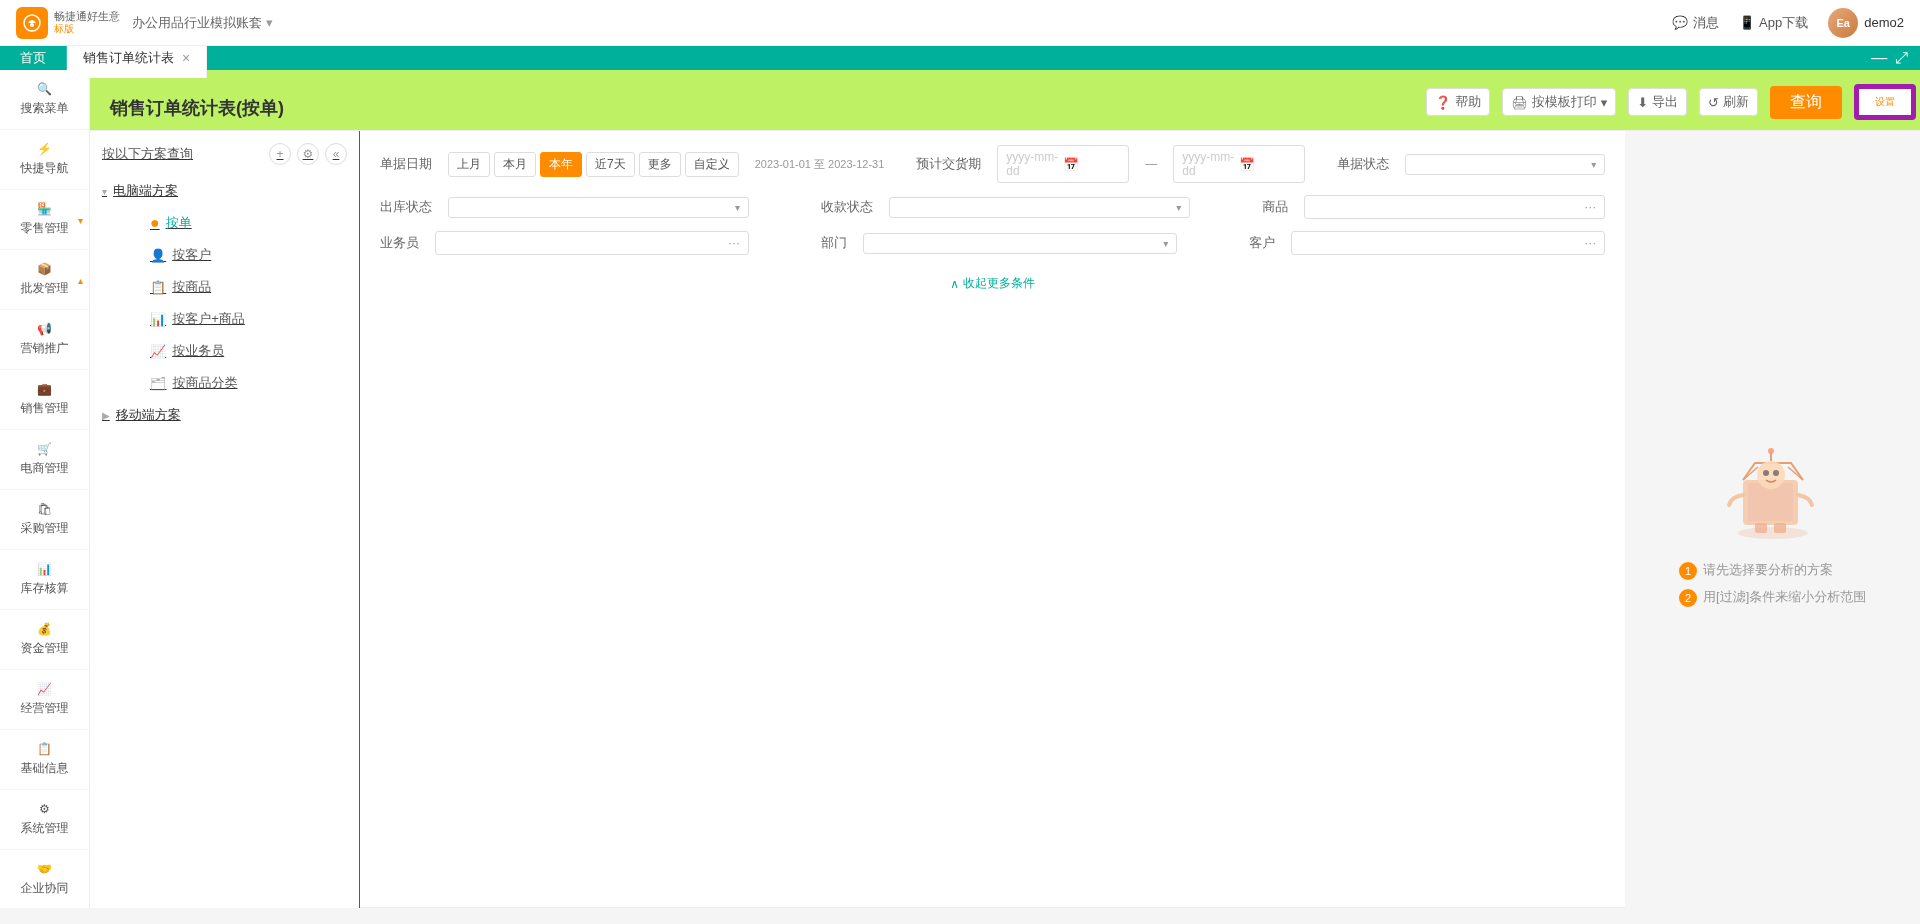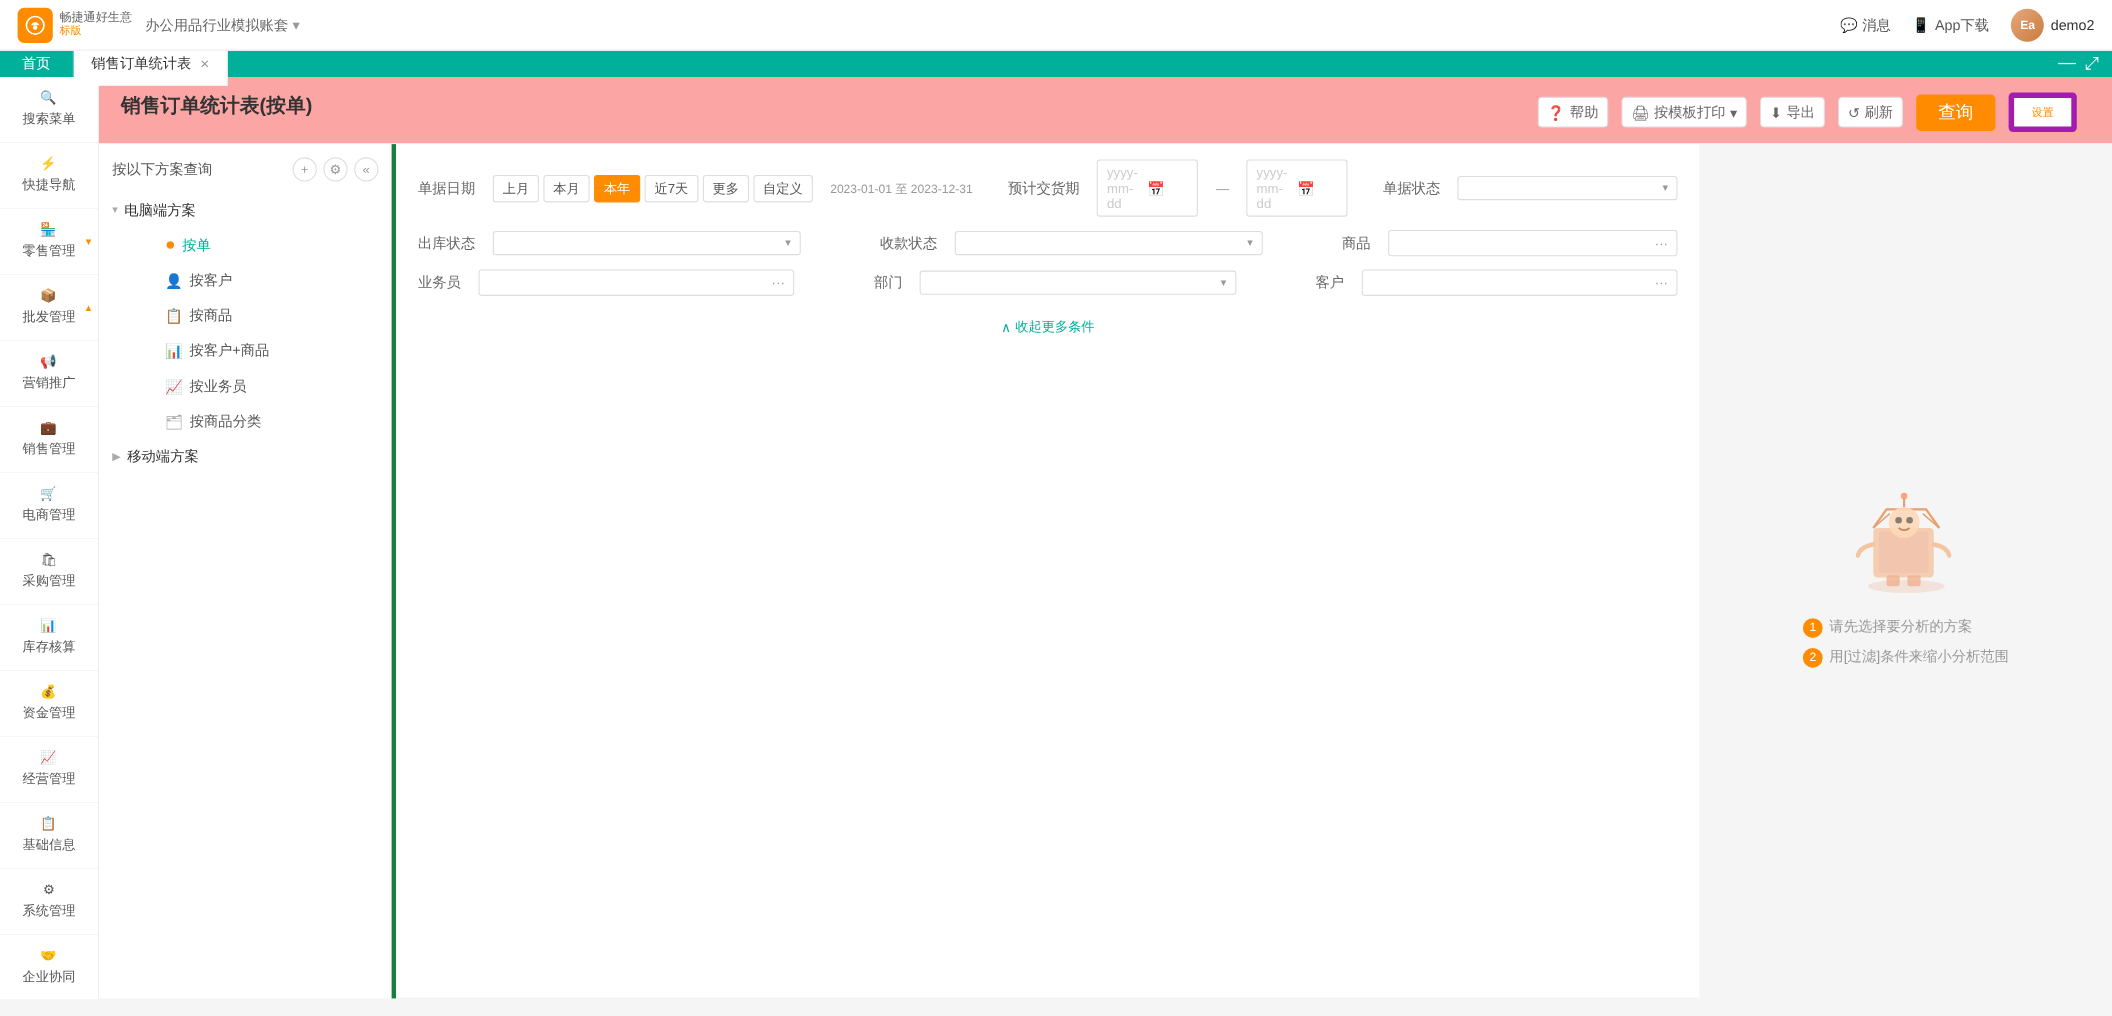--- a/index.html
+++ b/index.html
@@ -96,25 +96,25 @@
     
     .content-area {
       flex: 1;
       display: flex;
       flex-direction: column;
       overflow: hidden;
     }
 
     
     .page-header {
-      padding: 14px 32px 10px 20px;
-      background: #fca5a5;
+      padding: 14px 4px 10px 20px;
+      background: #bef264;
       border-bottom: 1px solid #eee;
       display: flex;
-      align-items: flex-start;
+      align-items: flex-end;
       justify-content: space-between;
     }
     .page-title { font-size: 18px; font-weight: bold; color: #333; }
     .page-actions { display: flex; align-items: center; gap: 12px; }
     .action-btn {
       display: flex; align-items: center; gap: 4px;
       font-size: 13px; color: #666; cursor: pointer; padding: 4px 8px;
       border: 1px solid #ddd; border-radius: 4px; background: #fff;
     }
     .btn-primary {
@@ -123,23 +123,24 @@
     }
     .btn-secondary {
       background: #fff; color: #ff8c00; border: 5px solid #a21caf;
       padding: 6px 16px; border-radius: 4px; cursor: pointer; font-size: 10px;
     }
 
     
     .tree-panel {
       width: 270px;
       background: #fff;
-      border-right: 4px solid #15803d;
+      border-right: 1px solid #15803d;
       padding: 12px 0;
       overflow-y: auto;
+      text-decoration: underline;
     }
     .tree-panel-header {
       display: flex; align-items: center; justify-content: space-between;
       padding: 0 12px 10px 12px;
       font-size: 13px; color: #555;
     }
     .tree-panel-title { font-size: 13px; color: #555; font-weight: 500; }
     .tree-tools { display: flex; gap: 6px; }
     .tree-tool-btn { width: 22px; height: 22px; border-radius: 50%; border: 1px solid #ddd; background: #fff; cursor: pointer; display: flex; align-items: center; justify-content: center; color: #999; font-size: 12px; }
     .tree-item {
@@ -197,21 +198,21 @@
     }
     .period-btns { display: flex; gap: 4px; }
     .period-btn {
       padding: 3px 8px; border-radius: 3px; font-size: 12px; cursor: pointer;
       border: 1px solid #ddd; color: #555; background: #fff;
     }
     .period-btn.active { background: #ff8c00; color: #fff; border-color: #ff8c00; }
     .period-separator { color: #999; font-size: 12px; }
     .date-field {
       border: 1px solid #ddd; border-radius: 3px;
-      padding: 4px 8px; font-size: 12px; color: #ccc; width: 92px;
+      padding: 4px 8px; font-size: 12px; color: #ccc; width: 132px;
       display: flex; align-items: center; justify-content: space-between;
       background: #fff; cursor: pointer;
     }
     .date-field span { flex: 1; }
     .cal-icon { color: #ff8c00; font-size: 13px; }
 
     .dropdown-select {
       border: 1px solid #ddd; border-radius: 3px;
       padding: 4px 8px; font-size: 12px; color: #666;
       background: #fff; flex: 1; min-width: 0; cursor: pointer;

